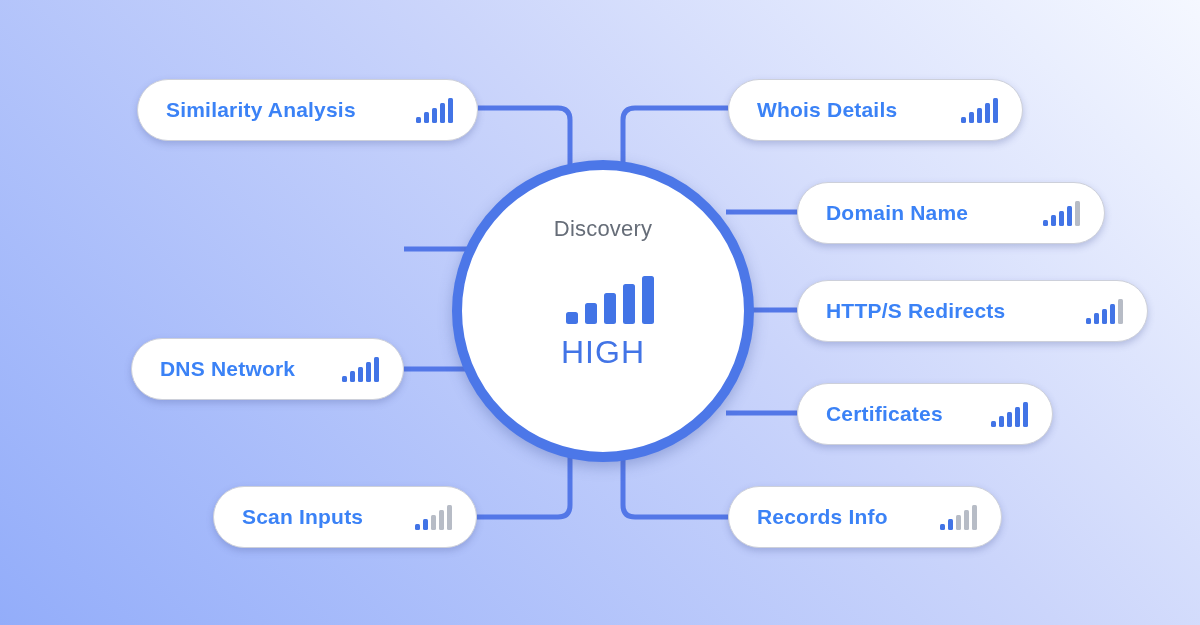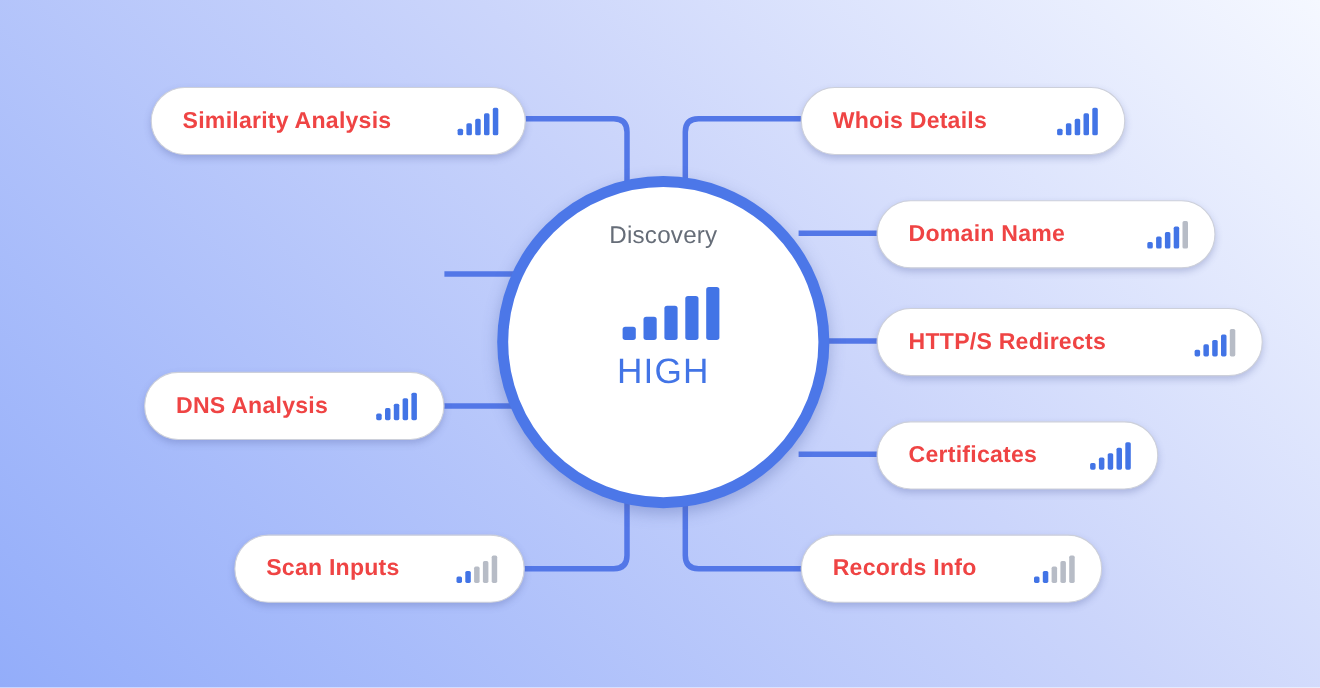--- a/index.html
+++ b/index.html
@@ -26,21 +26,21 @@
     box-shadow:0 3px 7px rgba(78,94,160,0.30);
     display:flex;
     align-items:center;
     justify-content:space-between;
     padding:0 24px 0 28px;
     box-sizing:border-box;
   }
   .pill-label{
     font-size:21px;
     font-weight:700;
-    color:#ef4444;
+    color:#3b82f6;
     letter-spacing:0.2px;
     white-space:nowrap;
   }
   .signal{
     display:inline-flex;
     align-items:flex-end;
     gap:3px;
     flex:0 0 auto;
     margin-left:14px;
   }
@@ -66,21 +66,21 @@
     background:#ffffff;
     border:10px solid var(--ring,#4C77E8);
     border-radius:50%;
     box-shadow:0 5px 14px rgba(70,90,160,0.35);
     display:flex;
     flex-direction:column;
     align-items:center;
     text-align:center;
   }
   .center-title{
-    margin-top:29px;
+    margin-top:44px;
     font-size:22px;
     line-height:30px;
     font-weight:400;
     color:#666D78;
     letter-spacing:0.2px;
   }
   .center-signal{
     margin-top:32px;
     gap:7px;
   }
@@ -135,21 +135,21 @@
         <span class="bar filled"></span>
         <span class="bar filled"></span>
         <span class="bar filled"></span>
         <span class="bar filled"></span>
         <span class="bar filled"></span>
       </span>
   </div>
 
 
   <div class="pill" style="left:131px;top:338px;width:273px">
-    <span class="pill-label">DNS Analysis</span>
+    <span class="pill-label">DNS Network</span>
     <span class="signal">
         <span class="bar filled"></span>
         <span class="bar filled"></span>
         <span class="bar filled"></span>
         <span class="bar filled"></span>
         <span class="bar filled"></span>
       </span>
   </div>
 
   <div class="pill" style="left:728px;top:79px;width:295px">

